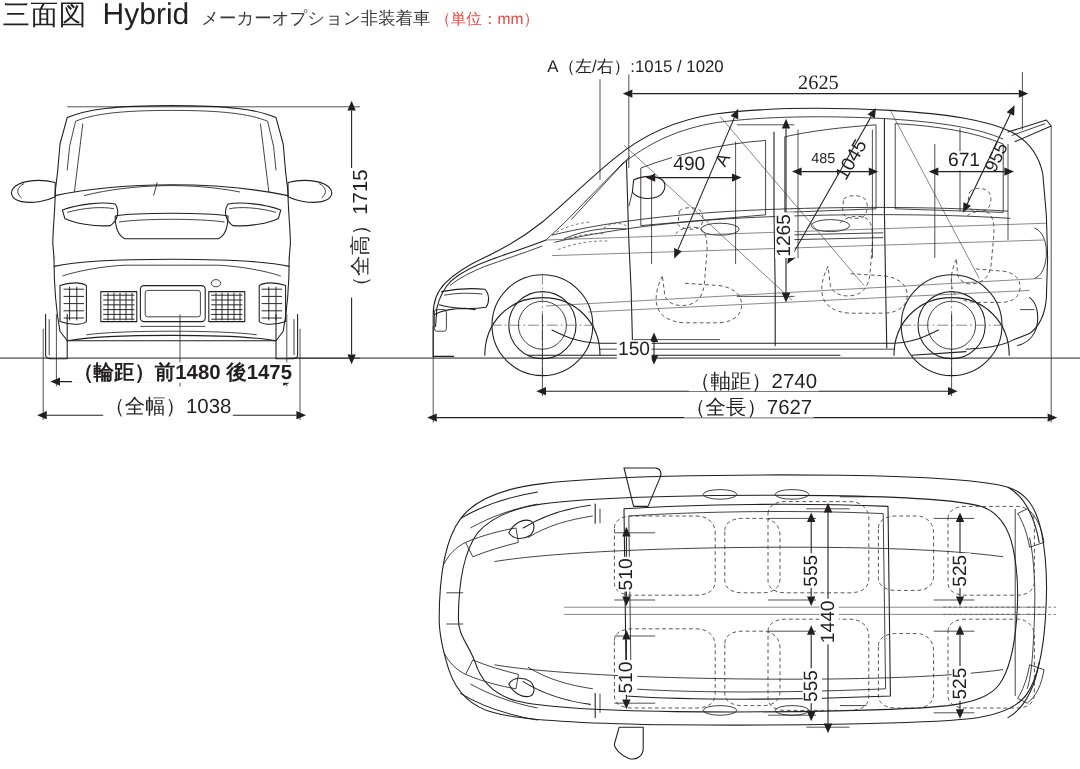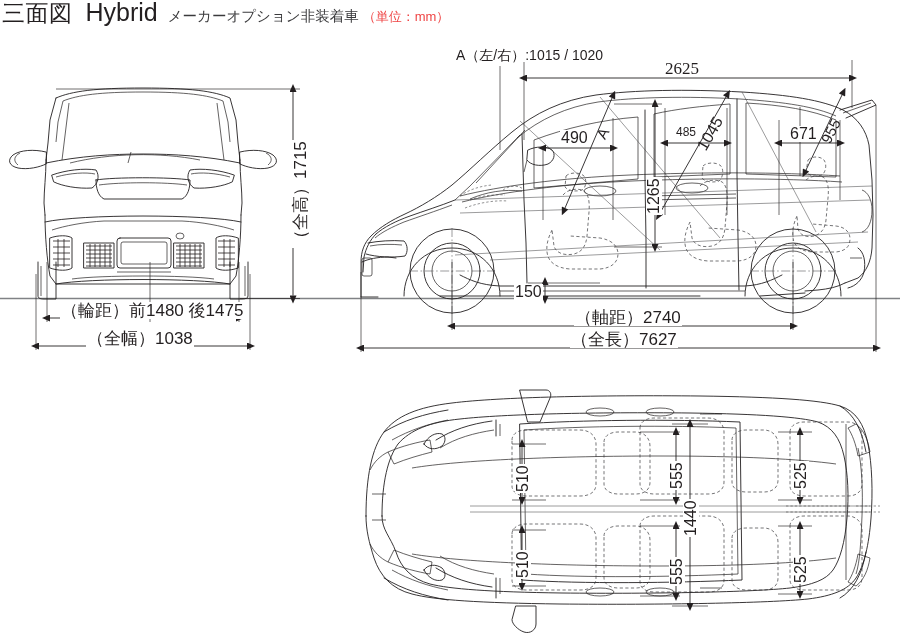--- a/index.html
+++ b/index.html
@@ -548,21 +548,21 @@
 
     <line class="ext" x1="778" y1="526" x2="812" y2="526"></line>
     <line class="ext" x1="778" y1="594" x2="812" y2="594"></line>
     <line class="dl" x1="800" y1="529" x2="800" y2="591" marker-start="url(#arrL)" marker-end="url(#arrR)"></line>
   </g>
 </svg>
 </div>
 
 <div class="dim v" style="left:292px; top:248px; font-size:17px; transform:rotate(-90deg);">（全高）1715</div>
 
-<div class="dim" style="left:60px; top:302px; font-size:17px;">（輪距）前1480  後1475</div>
+<div class="dim" style="left:60px; top:302px; font-size:17px;font-weight:bold;">（輪距）前1480  後1475</div>
 
 <div class="dim" style="left:86px; top:330px; font-size:17px;">（全幅）1038</div>
 
 <div class="dim" style="left:455px; top:48px; font-size:14px;">A（左/右）:1015 / 1020</div>
 
 <div class="dim" style="left:664px; top:60px; font-size:17px;font-family:Liberation Serif, serif;">2625</div>
 
 <div class="dim" style="left:560px; top:130px; font-size:16px;">490</div>
 
 <div class="dim v nobg" style="left:593px; top:135px; font-size:15px; transform:rotate(-62deg);">A</div>

